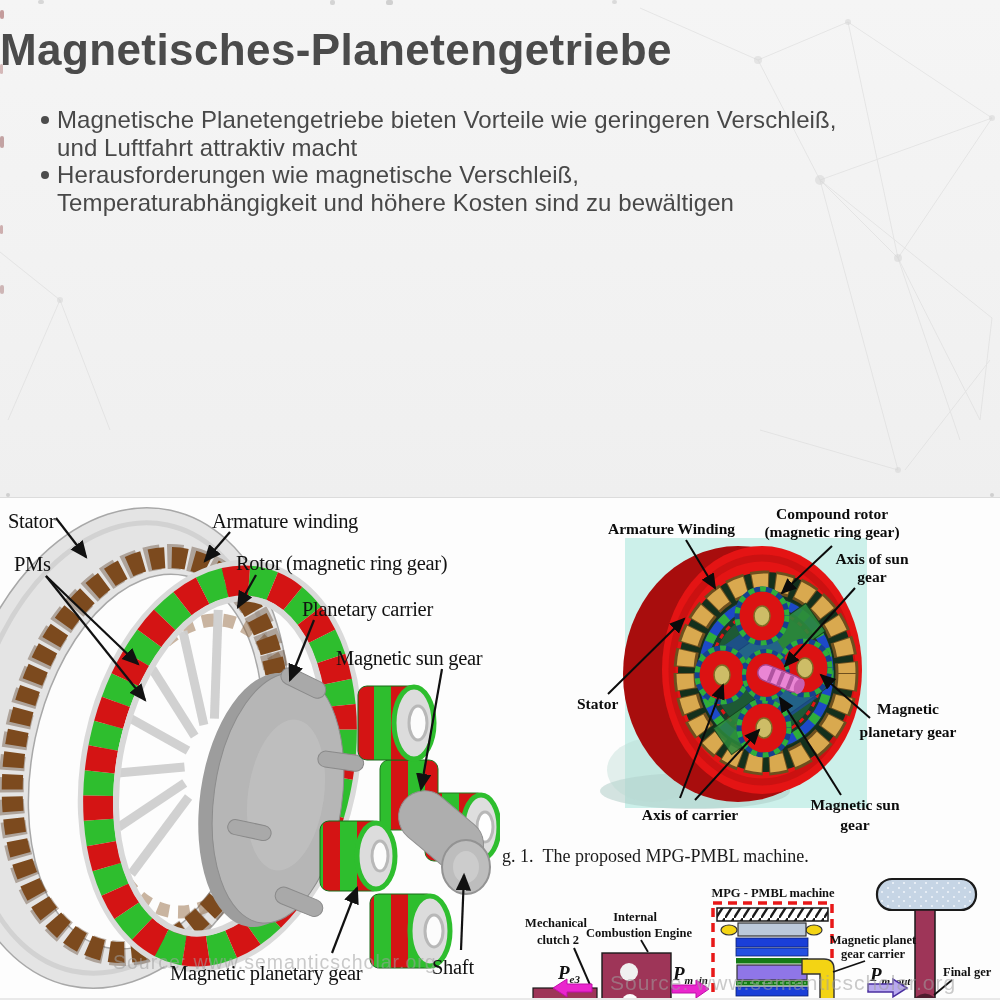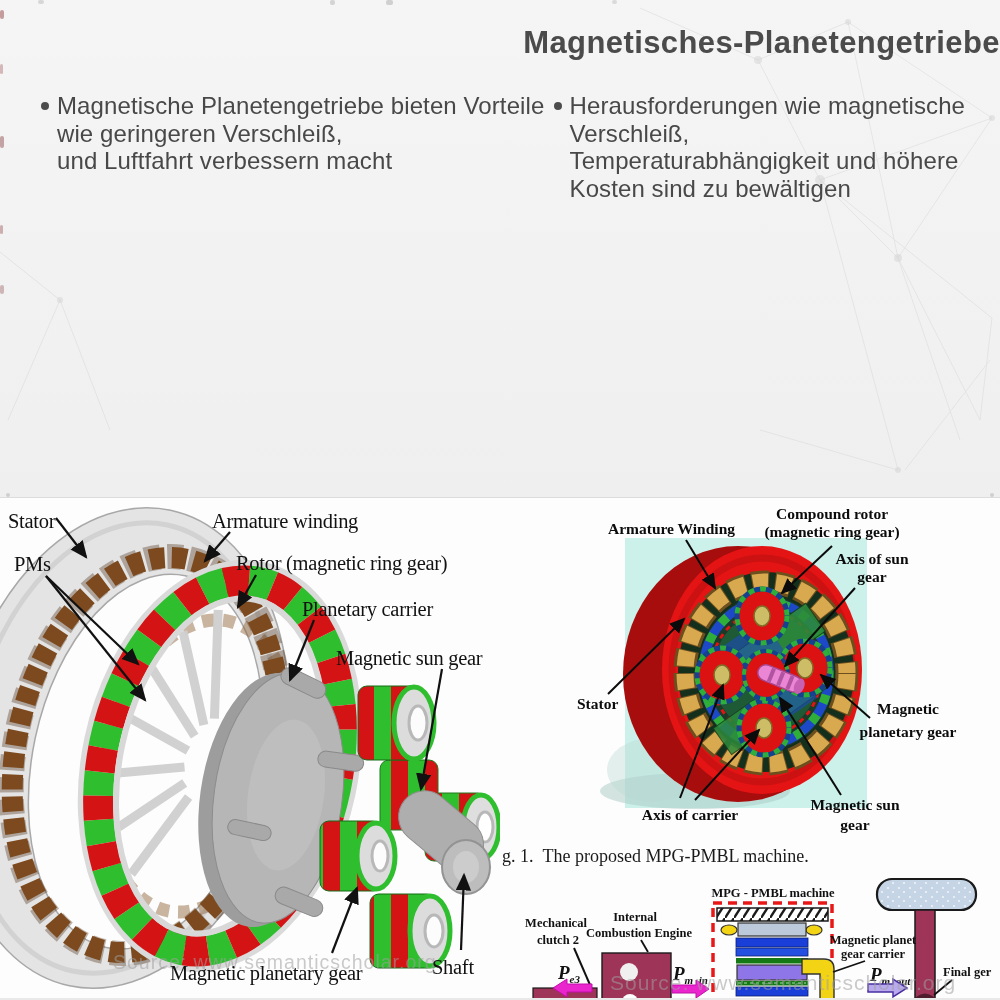--- a/index.html
+++ b/index.html
@@ -2,24 +2,24 @@
 <html><head>
 <meta charset="utf-8">
 <style>
   html,body{margin:0;padding:0;background:#e9e9e9;}
   .stage{position:relative;width:1000px;height:1000px;overflow:hidden;background:#f2f2f2;
          font-family:"Liberation Sans",sans-serif;}
   
   .top{position:absolute;left:0;top:0;width:1000px;height:497px;
        background:linear-gradient(180deg,#f5f5f5 0%,#f1f1f1 70%,#efefef 100%);}
   .plexus{position:absolute;left:0;top:0;pointer-events:none;}
-  .title{position:relative;margin:0;padding-top:25px;text-align:right;
-         font-size:31px;font-weight:700;letter-spacing:.4px;color:#4b4b4b;}
+  .title{position:relative;margin:0;padding-top:25px;text-align:left;
+         font-size:44px;font-weight:700;letter-spacing:.4px;color:#4b4b4b;}
   .bullets{position:relative;margin-top:31px;padding-left:41px;display:flex;
-           flex-direction:row;}
+           flex-direction:column;}
   .bullet{display:flex;align-items:flex-start;}
   .bdot{flex:none;width:8px;height:8px;border-radius:50%;background:#4c4c4c;margin:10px 8px 0 0;}
   .blines{font-size:24px;line-height:27.5px;color:#484848;font-weight:400;letter-spacing:.1px;}
   .blines span{display:block;}
   
   .figures{position:absolute;left:0;top:497px;width:1000px;height:503px;
            background:#fdfdfd;border-top:1px solid #dcdcdc;}
   .fig{position:absolute;top:0;}
   
   text{user-select:none;}
@@ -61,21 +61,21 @@
         </g>
     </svg>
 
     <h1 class="title">Magnetisches-Planetengetriebe</h1>
 
     <div class="bullets">
       <div class="bullet">
         <span class="bdot"></span>
         <div class="blines">
           <span>Magnetische Planetengetriebe bieten Vorteile wie geringeren Verschleiß,</span>
-          <span>und Luftfahrt verbessern macht</span>
+          <span>und Luftfahrt attraktiv macht</span>
         </div>
       </div>
       <div class="bullet">
         <span class="bdot"></span>
         <div class="blines">
           <span>Herausforderungen wie magnetische Verschleiß,</span>
           <span>Temperaturabhängigkeit und höhere Kosten sind zu bewältigen</span>
         </div>
       </div>
     </div>

